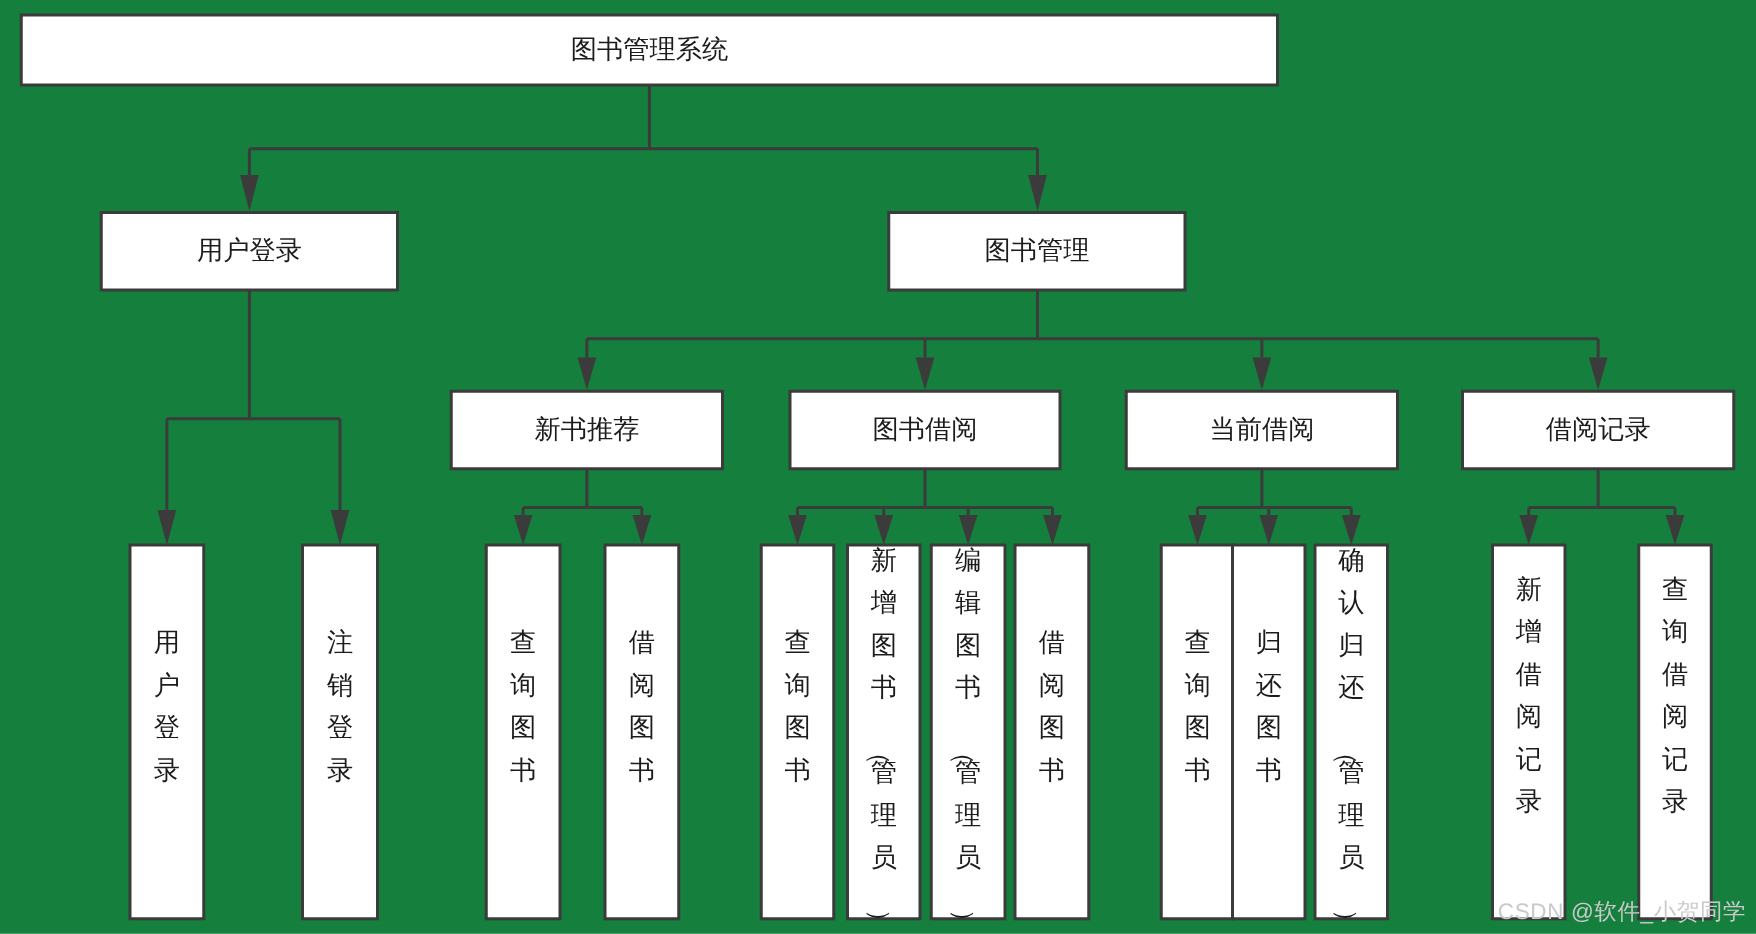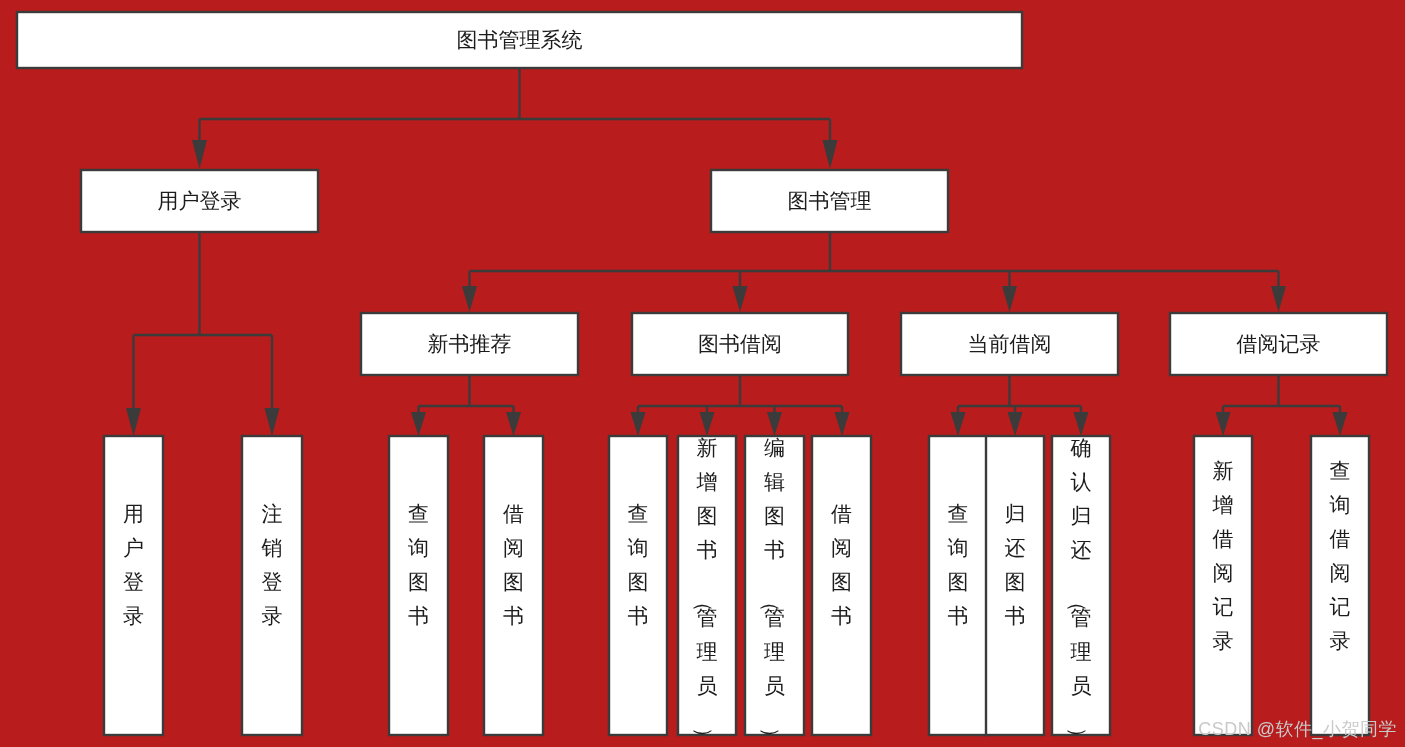--- a/index.html
+++ b/index.html
@@ -11,21 +11,21 @@
     width: 1405px;
     height: 747px;
     font-family: "Liberation Sans", "DejaVu Sans", sans-serif;
     overflow: hidden;
     position: relative;
   }
   #diagram-root {
     position: relative;
     width: 1405px;
     height: 747px;
-    background: #b91c1c;
+    background: #15803d;
   }
   svg#flowchart {
     position: absolute;
     left: 0;
     top: 0;
     width: 1405px;
     height: 747px;
     display: block;
   }
   .node-box {

